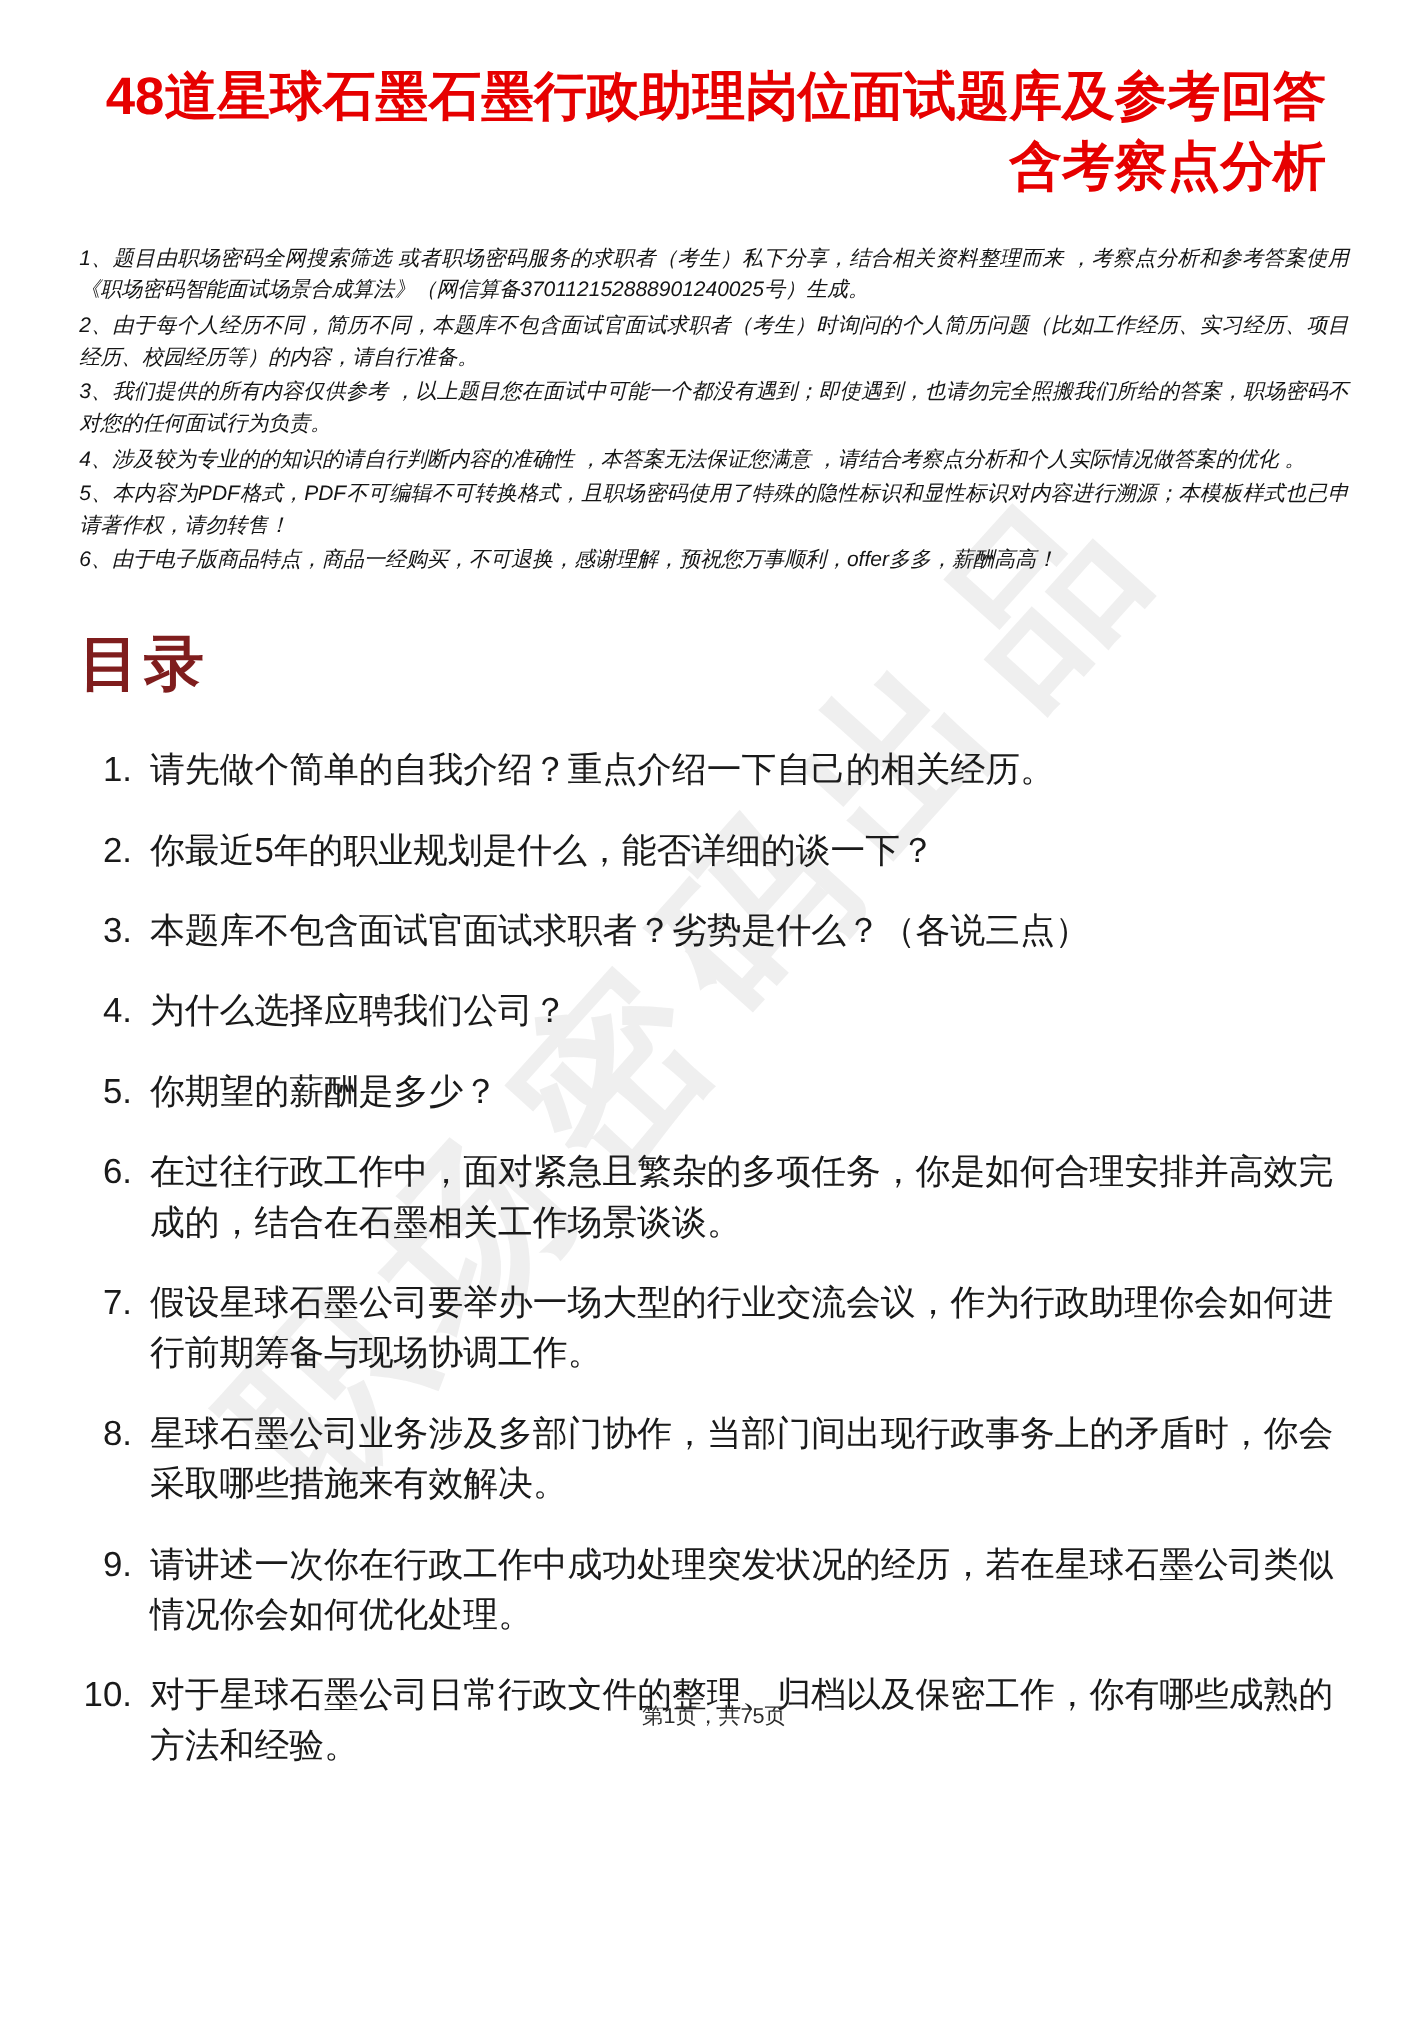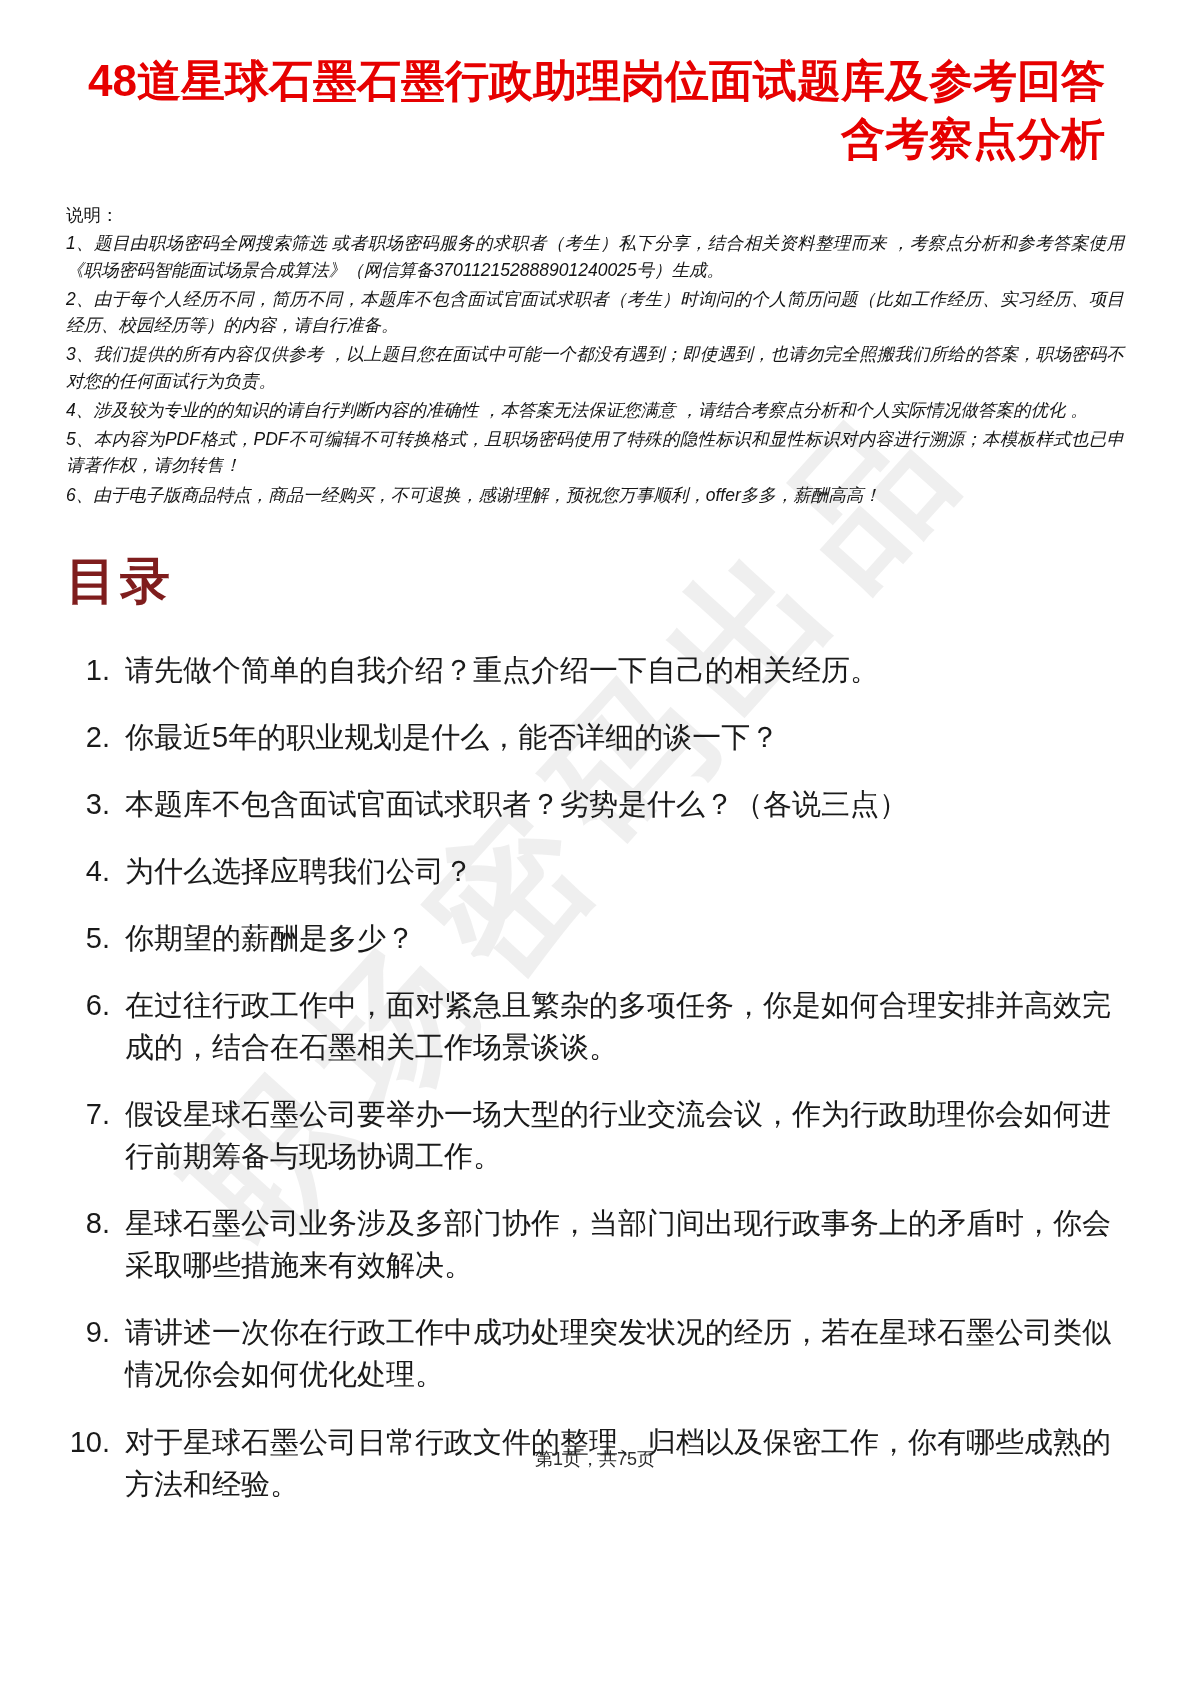--- a/index.html
+++ b/index.html
@@ -90,21 +90,20 @@
 
 <div class="page">
 
   <div class="watermark">职场密码出品</div>
 
   <div class="content">
 
     <h1 class="doc-title">48道星球石墨石墨行政助理岗位面试题库及参考回答含考察点分析</h1>
 
     <div class="notes">
-      <div class="notes-label">说明：</div>
       <div class="note-item">1、题目由职场密码全网搜索筛选 或者职场密码服务的求职者（考生）私下分享，结合相关资料整理而来 ，考察点分析和参考答案使用《职场密码智能面试场景合成算法》（网信算备370112152888901240025号）生成。</div>
       <div class="note-item">2、由于每个人经历不同，简历不同，本题库不包含面试官面试求职者（考生）时询问的个人简历问题（比如工作经历、实习经历、项目经历、校园经历等）的内容，请自行准备。</div>
       <div class="note-item">3、我们提供的所有内容仅供参考 ，以上题目您在面试中可能一个都没有遇到；即使遇到，也请勿完全照搬我们所给的答案，职场密码不对您的任何面试行为负责。</div>
       <div class="note-item">4、涉及较为专业的的知识的请自行判断内容的准确性 ，本答案无法保证您满意 ，请结合考察点分析和个人实际情况做答案的优化 。</div>
       <div class="note-item">5、本内容为PDF格式，PDF不可编辑不可转换格式，且职场密码使用了特殊的隐性标识和显性标识对内容进行溯源；本模板样式也已申请著作权，请勿转售！</div>
       <div class="note-item">6、由于电子版商品特点，商品一经购买，不可退换，感谢理解，预祝您万事顺利，offer多多，薪酬高高！</div>
     </div>
 
     <h2 class="toc-heading">目录</h2>
 

